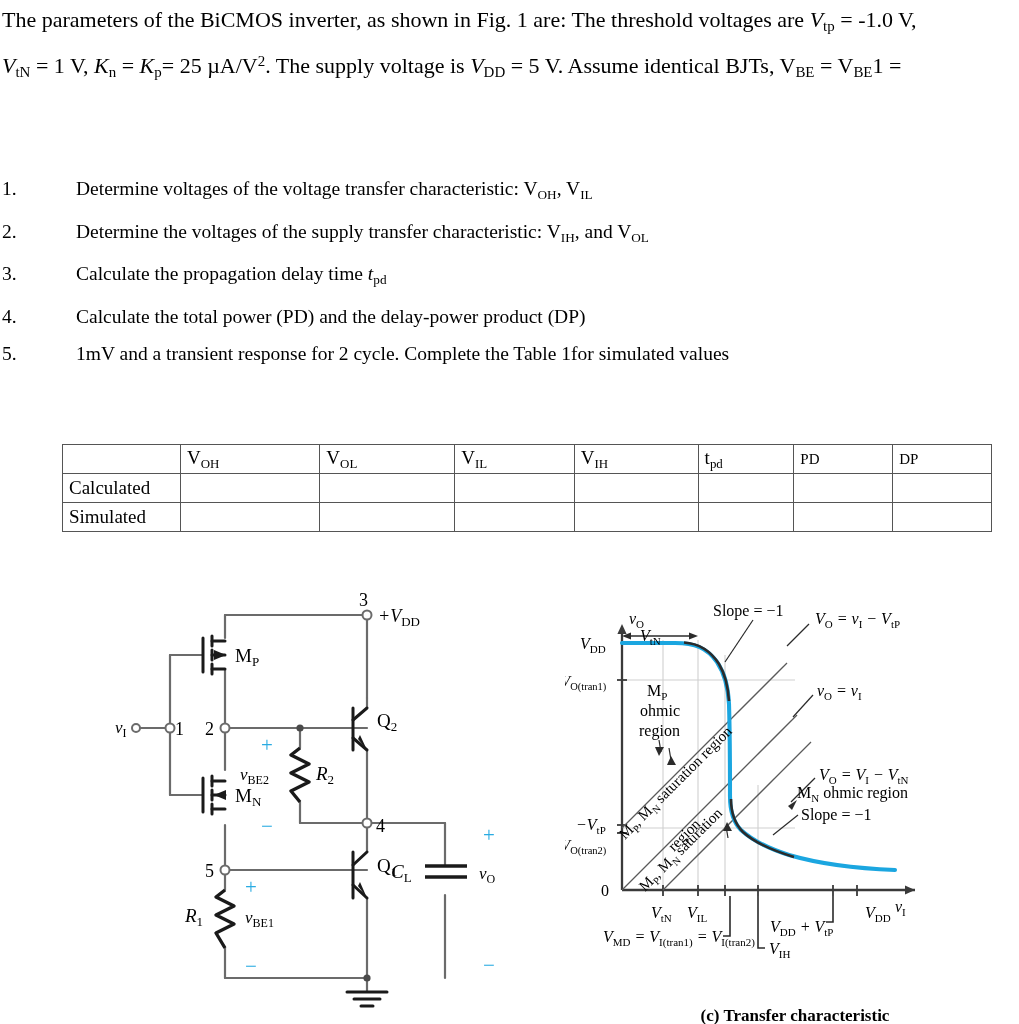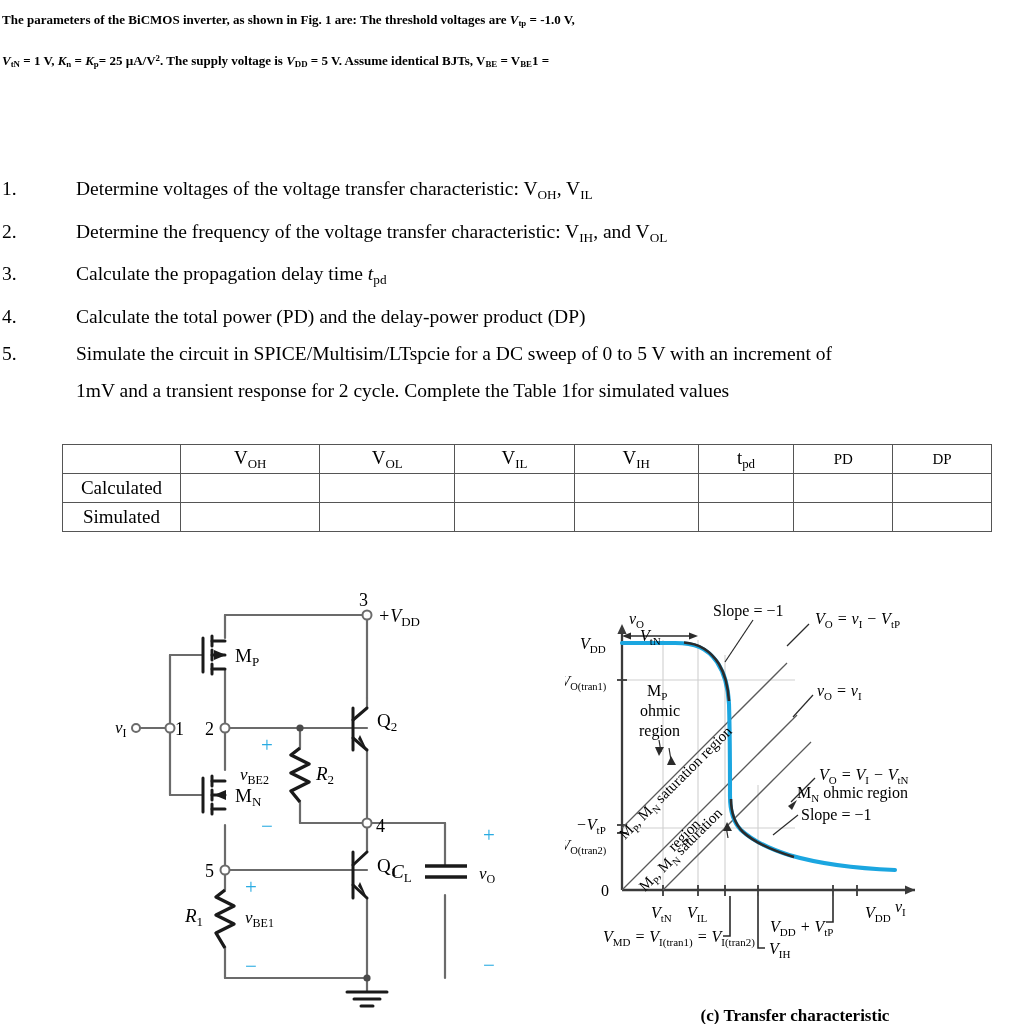--- a/index.html
+++ b/index.html
@@ -13,24 +13,23 @@
     font-family: "Liberation Serif", "DejaVu Serif", serif;
     color: #000;
     overflow: hidden;
   }
   
   #problem-statement {
     position: absolute;
     left: 2px; top: 2px; width: 1015px;
   }
   .para {
-    font-size: 13px;
+    font-size: 22px;
     line-height: 35px;
     white-space: nowrap;
-    font-weight: bold;
   }
   sub { font-size: 0.68em; vertical-align: -0.28em; }
   sup { font-size: 0.68em; vertical-align: 0.45em; }
   .it { font-style: italic; }
   
   #task-list {
     position: absolute;
     left: 2px; top: 170px; width: 1015px;
   }
   .task-row {
@@ -47,21 +46,21 @@
     border-collapse: collapse;
     width: 930px;
     background: #fff;
   }
   #results-table td, #results-table th {
     border: 1.5px solid #555;
     height: 29px;
     padding: 1px 6px;
     font-size: 19px;
     font-weight: normal;
-    text-align: center;
+    text-align: left;
     vertical-align: middle;
   }
   #results-table .rowhead { width: 118px; }
   #results-table th.small { font-size: 15px; }
   
   #figures { position: absolute; left:0; top: 560px; width: 1019px; height: 464px; }
   #circuit-figure { position: absolute; left: 95px; top: 20px; }
   #transfer-figure { position: absolute; left: 565px; top: 40px; }
   .fig-caption {
     position: absolute;
@@ -86,34 +85,33 @@
   </div>
 </div>
 
 <div id="task-list">
   <div class="task-row">
     <div class="task-num">1.</div>
     <div class="task-text"><span>Determine voltages of the voltage transfer characteristic: V</span><sub>OH</sub><span>, V</span><sub>IL</sub></div>
   </div>
   <div class="task-row">
     <div class="task-num">2.</div>
-    <div class="task-text"><span>Determine the frequency of the voltage transfer characteristic: V</span><sub>IH</sub><span>, and V</span><sub>OL</sub></div>
+    <div class="task-text"><span>Determine the voltages of the supply transfer characteristic: V</span><sub>IH</sub><span>, and V</span><sub>OL</sub></div>
   </div>
   <div class="task-row">
     <div class="task-num">3.</div>
     <div class="task-text"><span>Calculate the propagation delay time </span><span class="it">t</span><sub>pd</sub></div>
   </div>
   <div class="task-row">
     <div class="task-num">4.</div>
     <div class="task-text">Calculate the total power (PD) and the delay-power product (DP)</div>
   </div>
   <div class="task-row">
     <div class="task-num">5.</div>
     <div class="task-text">
-      <div>Simulate the circuit in SPICE/Multisim/LTspcie for a DC sweep of 0 to 5 V with an increment of</div>
       <div>1mV and a transient response for 2 cycle. Complete the Table 1for simulated values</div>
     </div>
   </div>
 </div>
 
 <table id="results-table">
   <tbody>
       <tr>
     <th class="rowhead"></th>
     <th><span>V</span><sub>OH</sub></th>

